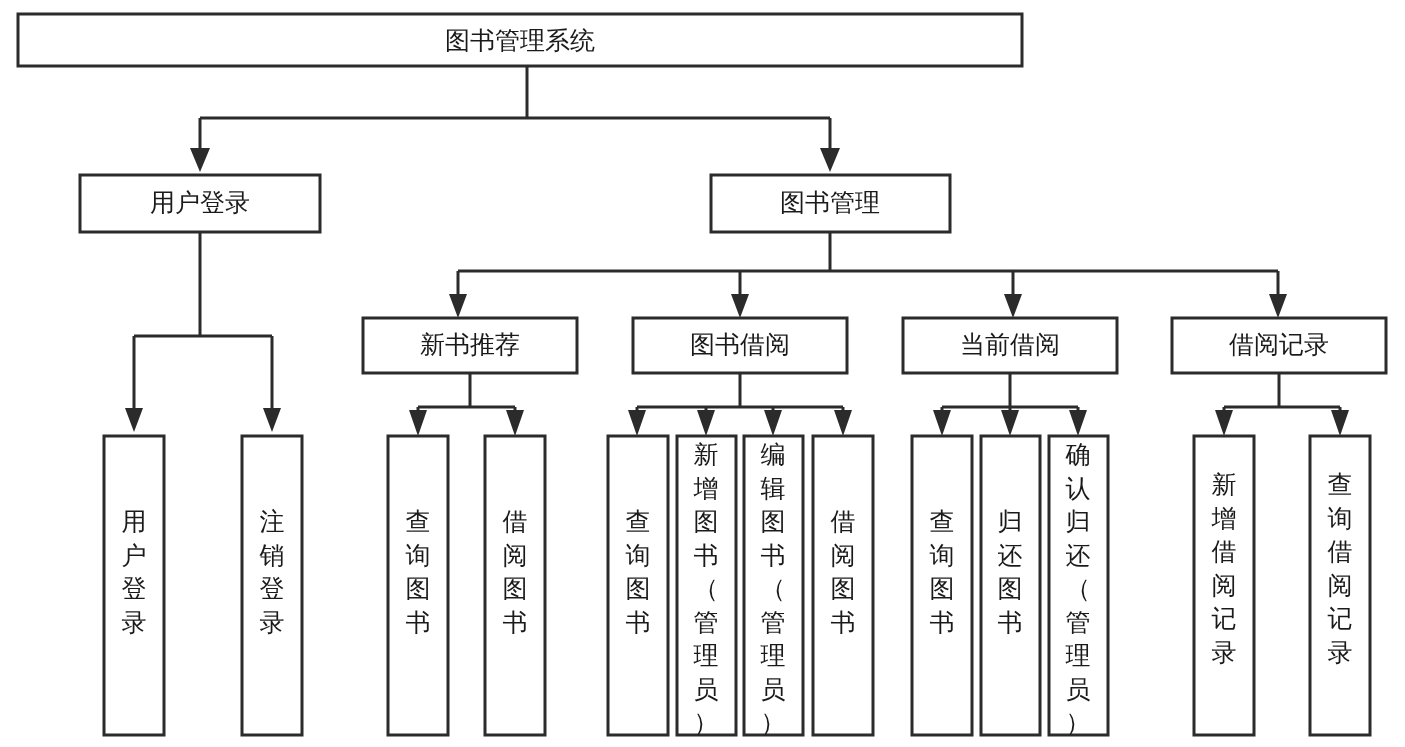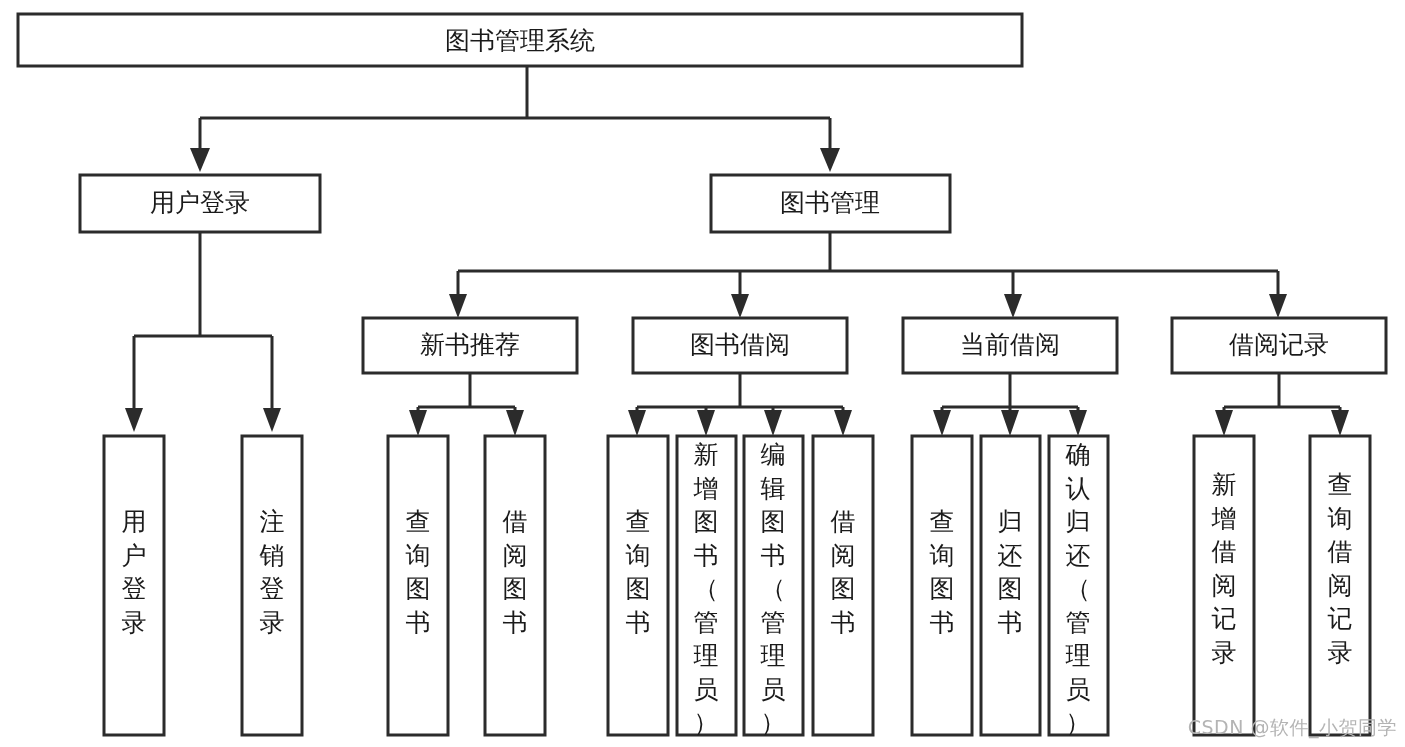--- a/index.html
+++ b/index.html
@@ -196,14 +196,13 @@
       <rect class="node-box" x="1194" y="436" width="60" height="299"></rect>
       <text class="leaf-label" x="1224" y="493"><tspan x="1224" y="493">新</tspan><tspan x="1224" y="526.5">增</tspan><tspan x="1224" y="560">借</tspan><tspan x="1224" y="593.5">阅</tspan><tspan x="1224" y="627">记</tspan><tspan x="1224" y="660.5">录</tspan></text>
     </g>
     <g>
       <rect class="node-box" x="1310" y="436" width="60" height="299"></rect>
       <text class="leaf-label" x="1340" y="493"><tspan x="1340" y="493">查</tspan><tspan x="1340" y="526.5">询</tspan><tspan x="1340" y="560">借</tspan><tspan x="1340" y="593.5">阅</tspan><tspan x="1340" y="627">记</tspan><tspan x="1340" y="660.5">录</tspan></text>
     </g>
 
   </svg>
 
-  <div class="watermark">CSDN @软件_小贺同学</div>
 </div>
 
 </body></html>

